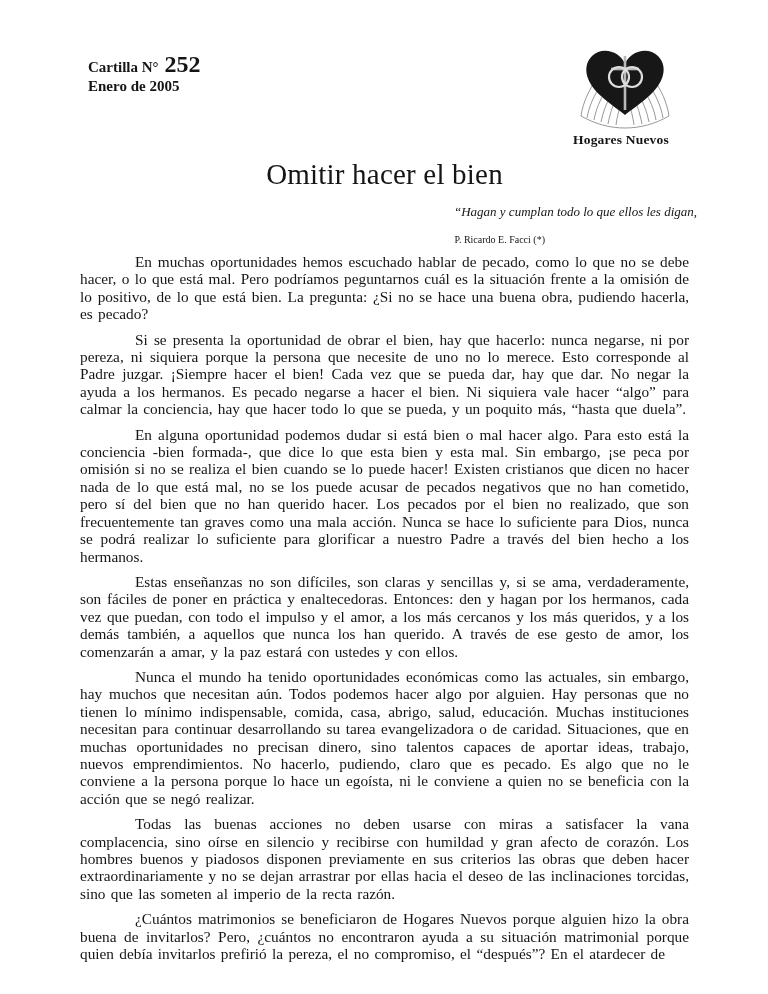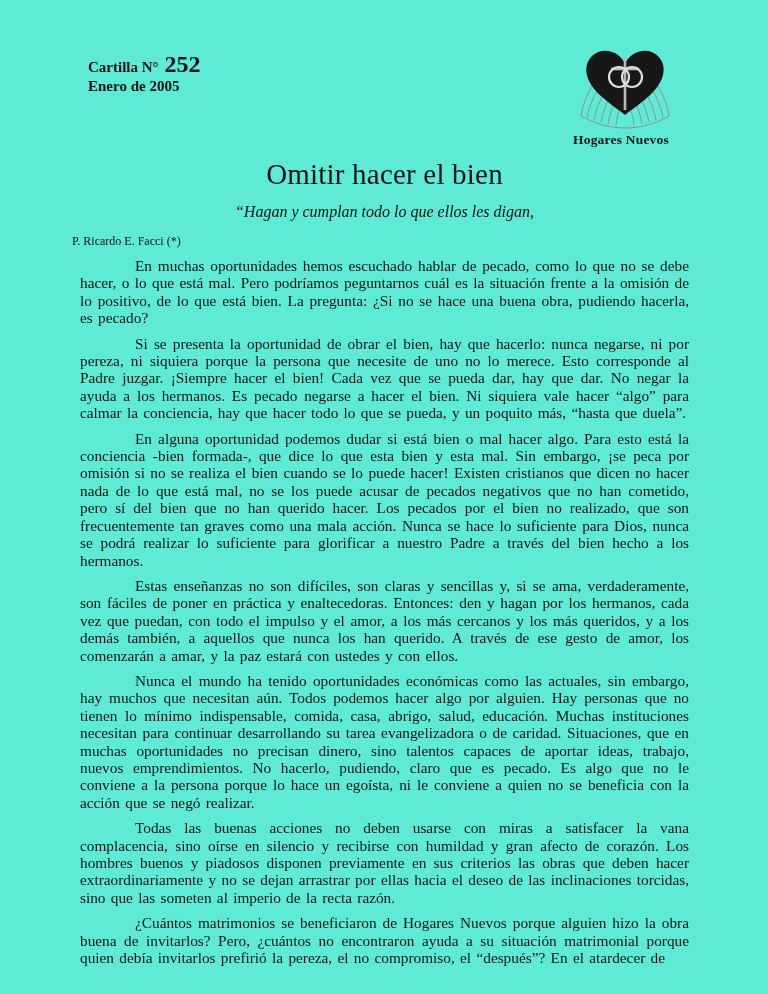--- a/index.html
+++ b/index.html
@@ -1,20 +1,20 @@
 <!DOCTYPE html>
 <html><head>
 <meta charset="utf-8">
 <style>
   html, body { margin: 0; padding: 0; background: #e8e8e8; }
   .page {
     width: 768px;
     height: 994px;
     margin: 0 auto;
-    background: #5eead4;
+    background: #ffffff;
     box-sizing: border-box;
     padding: 44px 71px 20px 72px;
     font-family: "Liberation Serif", serif;
     color: #151515;
     overflow: hidden;
   }
   .header {
     display: flex;
     justify-content: space-between;
     align-items: flex-start;
@@ -40,28 +40,29 @@
   }
   .title {
     margin: 10px 0 0 0;
     text-align: center;
     font-size: 29px;
     font-weight: normal;
     letter-spacing: 0.2px;
   }
   .epigraph {
     margin-top: 12px;
-    text-align: center;
+    text-align: right;
     font-style: italic;
-    font-size: 16px;
+    font-size: 13px;
     line-height: 18px;
   }
   .author-line {
     margin-top: 13px;
-    font-size: 12px;
+    font-size: 10px;
+    text-align: right;
     padding-right: 152px;
   }
   .body-text {
     margin-top: 7px;
     font-size: 15.3px;
     line-height: 17.4px;
     text-align: justify;
     word-spacing: 1.5px;
   }
   .body-text p {

